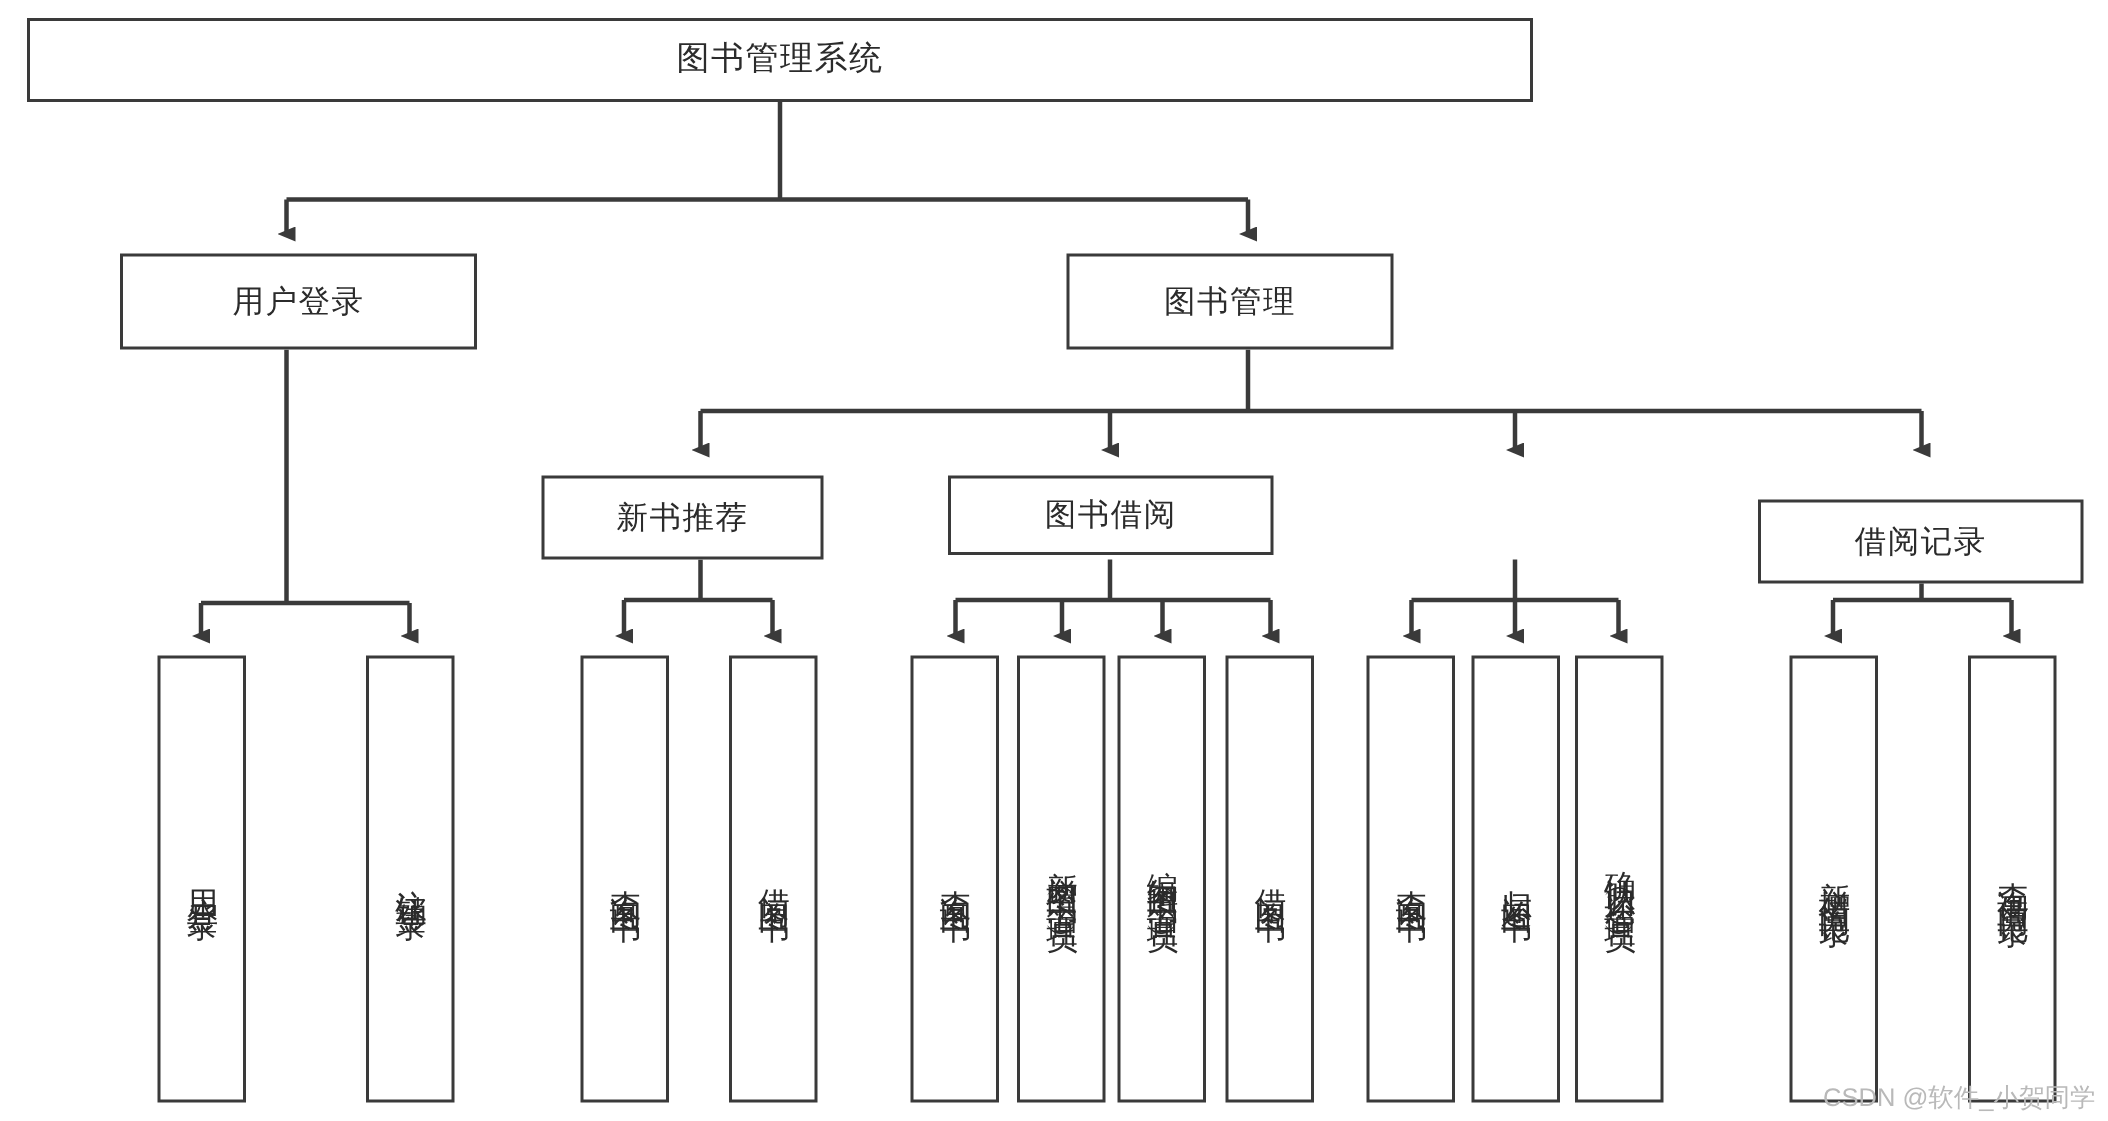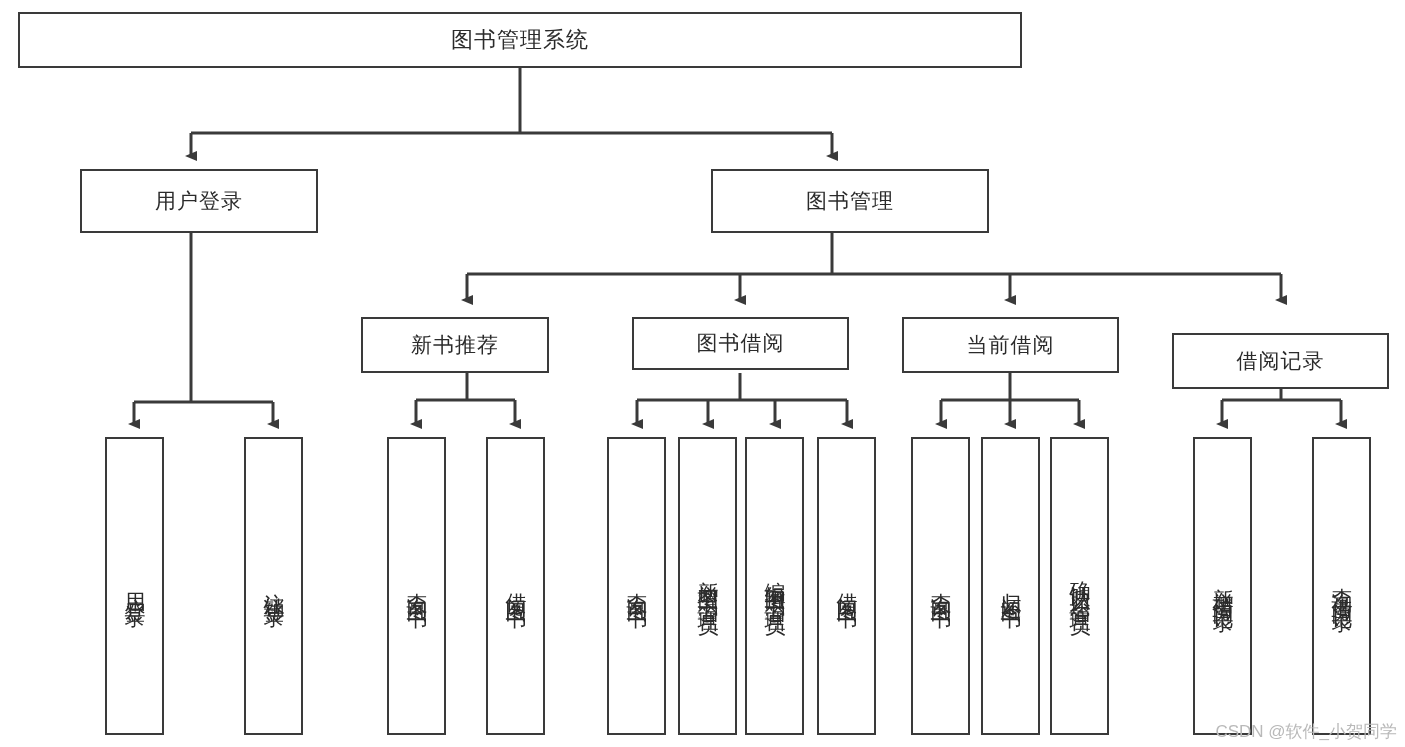--- a/index.html
+++ b/index.html
@@ -128,33 +128,30 @@
     </g>
   </svg>
 
   <div class="node root horizontal" style="left:18px; top:12px; width:1004px; height:56px;">
     <span class="label">图书管理系统</span>
   </div>
 
   <div class="node horizontal" style="left:80px; top:169px; width:238px; height:64px;">
     <span class="label">用户登录</span>
   </div>
-  <div class="node horizontal" style="left:711px; top:169px; width:278px; height:64px;">
+  <div class="node horizontal" style="left:711px; top:169px; width:218px; height:64px;">
     <span class="label">图书管理</span>
   </div>
 
   <div class="node horizontal" style="left:361px; top:317px; width:188px; height:56px;">
     <span class="label">新书推荐</span>
   </div>
   <div class="node horizontal" style="left:632px; top:317px; width:217px; height:53px;">
     <span class="label">图书借阅</span>
   </div>
-  <div class="node horizontal" style="left:902px; top:317px; width:217px; height:56px;">
-    <span class="label">当前借阅</span>
-  </div>
   <div class="node horizontal" style="left:1172px; top:333px; width:217px; height:56px;">
     <span class="label">借阅记录</span>
   </div>
 
   <div class="node vertical" style="left:105px; top:437px; width:59px; height:298px;">
     <span class="label">用户登录</span>
   </div>
   <div class="node vertical" style="left:244px; top:437px; width:59px; height:298px;">
     <span class="label">注销登录</span>
   </div>

